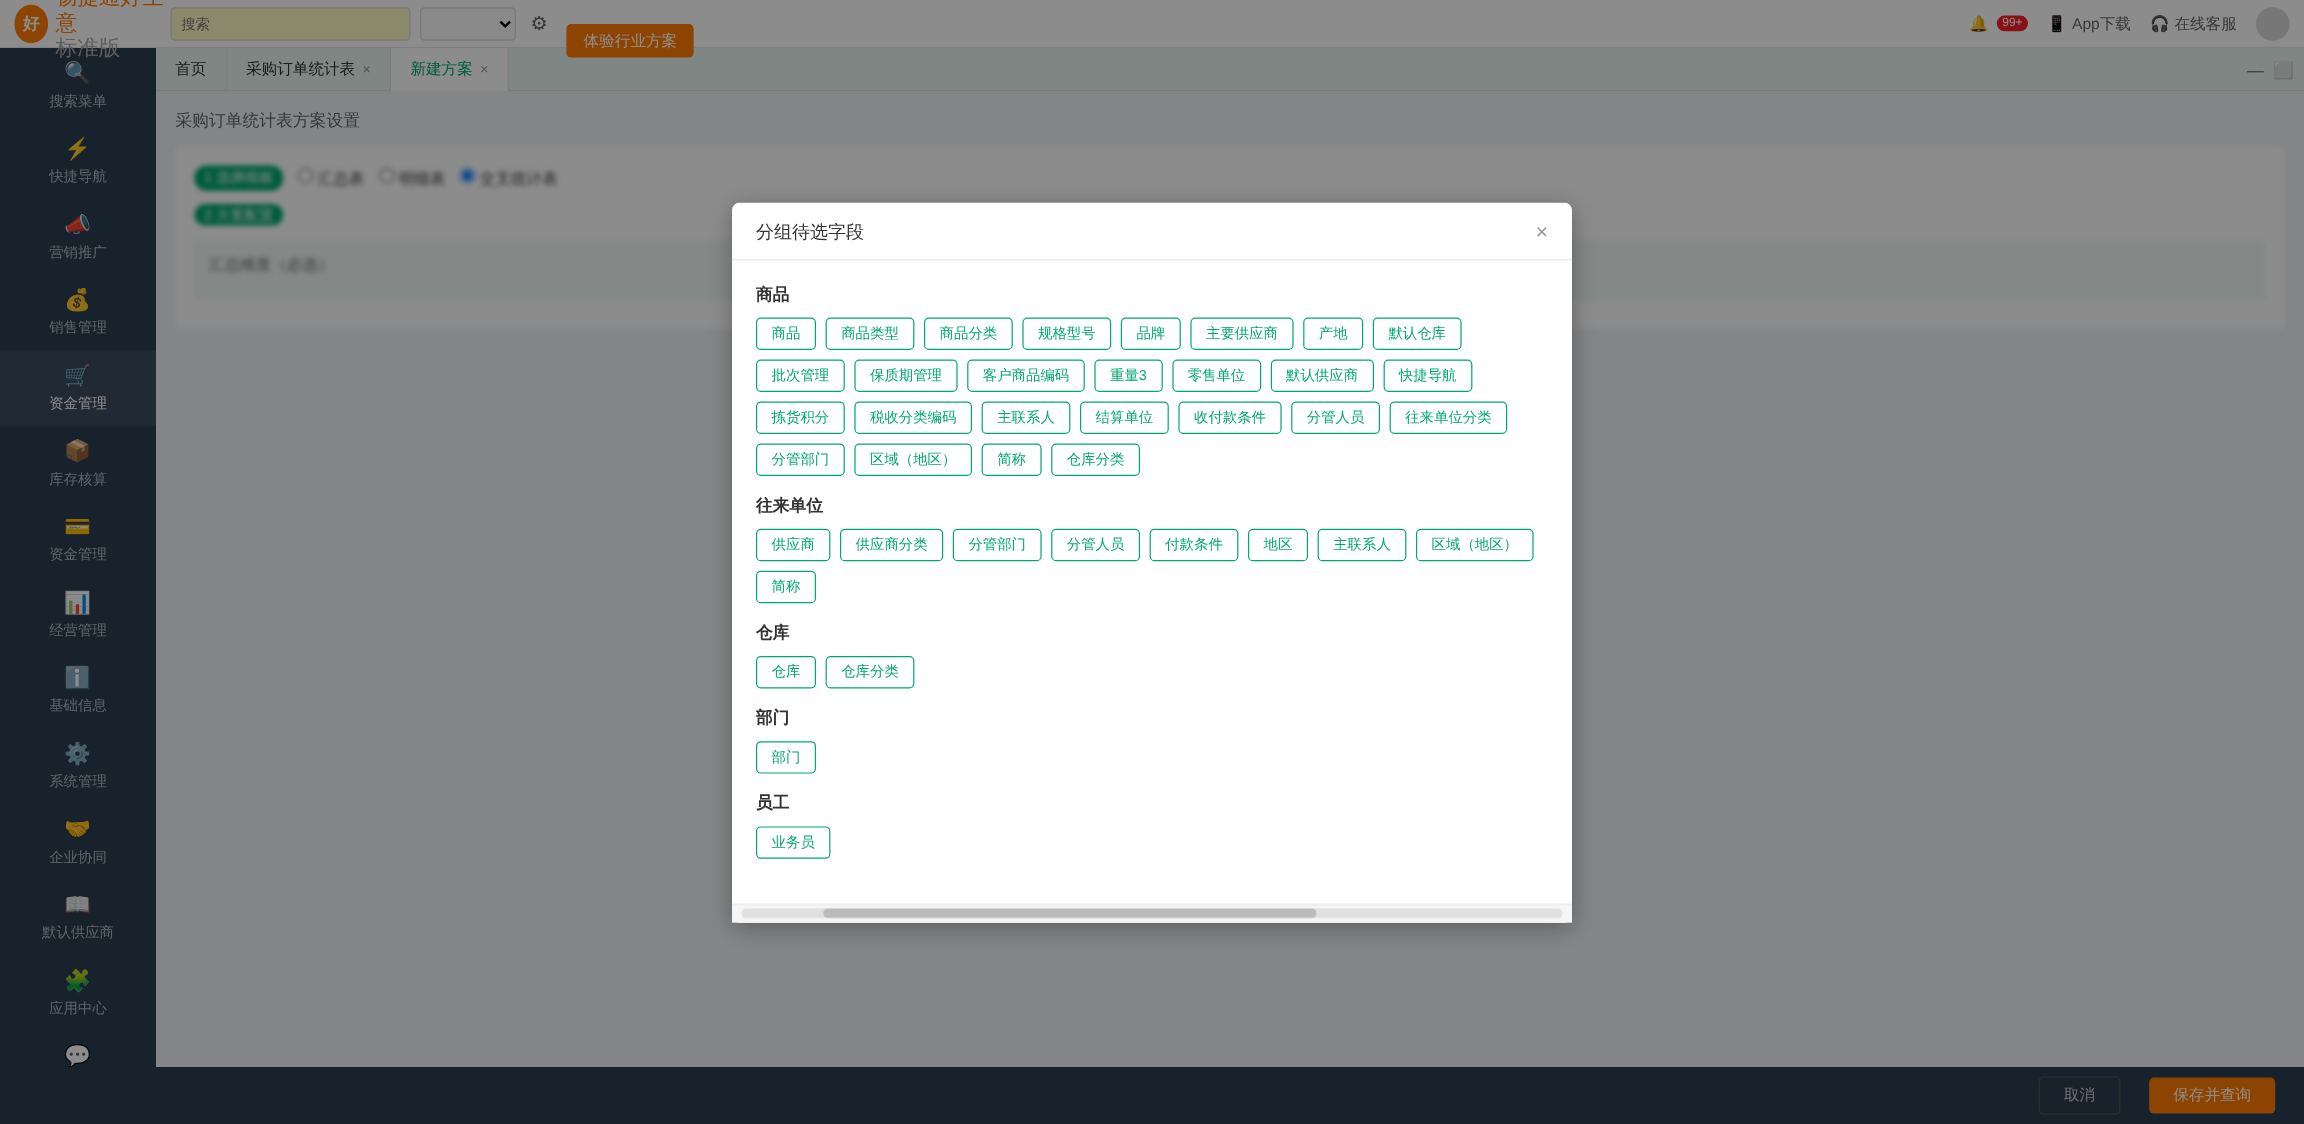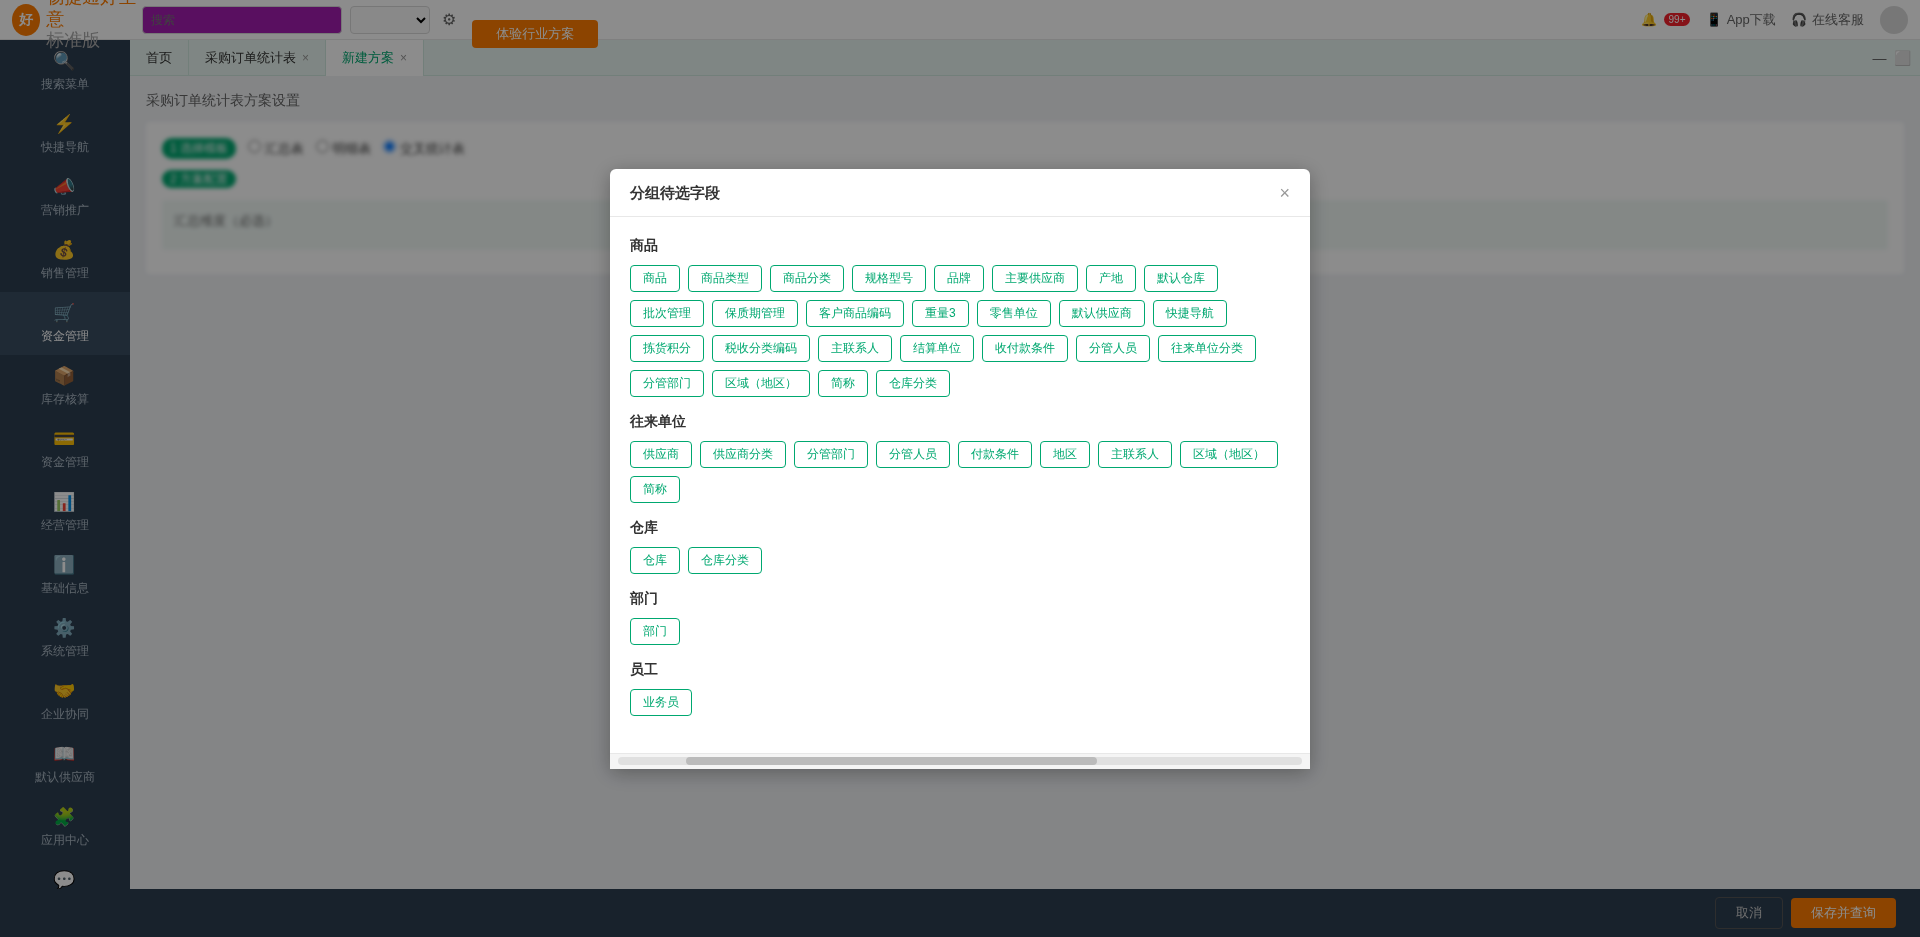--- a/index.html
+++ b/index.html
@@ -27,31 +27,31 @@
       display: flex; align-items: center; justify-content: center;
       color: #fff; font-size: 14px; font-weight: bold;
       margin-right: 6px;
     }
     .topbar-logo .logo-text { font-size: 18px; color: #ff7d00; line-height: 1.2; }
     .topbar-center { flex: 1; display: flex; align-items: center; gap: 8px; }
     .topbar-search {
       width: 200px; height: 28px;
       border: 1px solid #d9d9d9; border-radius: 4px;
       padding: 0 8px; font-size: 12px;
-      background: #a21caf;
+      background: #fef9c3;
     }
     .topbar-dropdown {
       width: 80px; height: 28px;
       border: 1px solid #d9d9d9; border-radius: 4px;
       background: #fafafa; cursor: pointer;
     }
     .topbar-gear { font-size: 16px; color: #666; cursor: pointer; margin-left: 4px; }
     .btn-experience {
       background: #ff7d00; color: #fff; border: none;
-      padding: 5px 24px; border-radius: 4px; cursor: pointer; font-size: 13px;
+      padding: 5px 14px; border-radius: 4px; cursor: pointer; font-size: 13px;
       margin-left: 8px;
       margin-top: 28px;
     }
     .topbar-right { display: flex; align-items: center; gap: 16px; margin-left: auto; }
     .topbar-right .icon-item { display: flex; align-items: center; gap: 4px; color: #666; cursor: pointer; font-size: 13px; }
     .badge {
       background: #f5222d; color: #fff; border-radius: 10px;
       font-size: 10px; padding: 1px 5px; margin-left: 2px;
     }
     .avatar { width: 28px; height: 28px; background: #d9d9d9; border-radius: 50%; }
@@ -131,21 +131,21 @@
       max-height: 600px;
       display: flex; flex-direction: column;
       box-shadow: 0 4px 20px rgba(0,0,0,0.3);
     }
     .modal-header {
       display: flex; align-items: center; justify-content: space-between;
       padding: 14px 20px 12px;
       border-bottom: 1px solid #e8e8e8;
       flex-shrink: 0;
     }
-    .modal-title { font-size: 15px; font-weight: 700; color: #333; }
+    .modal-title { font-size: 15px; font-weight: 400; color: #333; }
     .modal-close { cursor: pointer; font-size: 18px; color: #999; }
     .modal-body {
       flex: 1; overflow-y: auto;
       padding: 16px 20px;
     }
     .modal-body::-webkit-scrollbar { width: 8px; }
     .modal-body::-webkit-scrollbar-thumb { background: #d0d0d0; border-radius: 4px; }
 
     
     .section-title {
@@ -186,21 +186,21 @@
       position: absolute; left: 10%;
     }
 
     
     .page-footer {
       position: fixed; bottom: 0; left: 0; right: 0;
       height: 48px;
       background: #2d3e50;
       display: flex; align-items: center; justify-content: flex-end;
       padding: 0 24px;
-      gap: 8px;
+      gap: 24px;
       z-index: 99;
     }
     .btn-cancel {
       background: transparent; color: #ccc;
       border: 1px solid #555; border-radius: 4px;
       padding: 6px 20px; cursor: pointer; font-size: 13px;
     }
     .btn-save-query {
       background: #ff7d00; color: #fff;
       border: none; border-radius: 4px;

